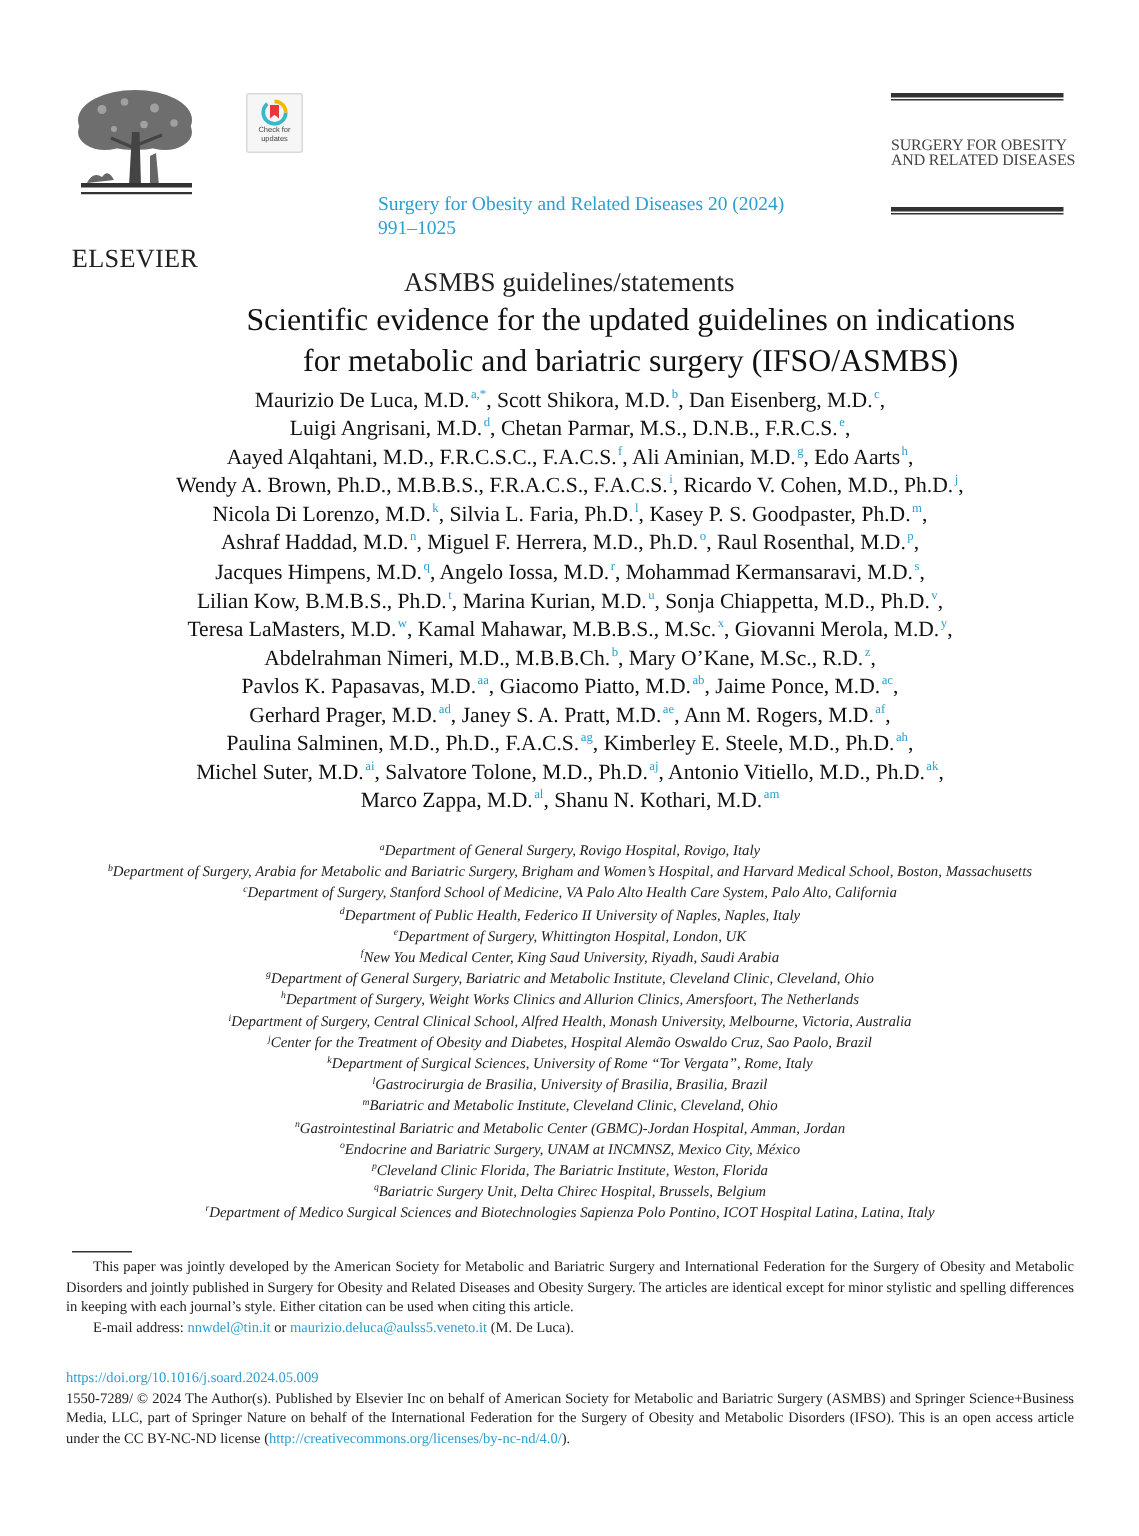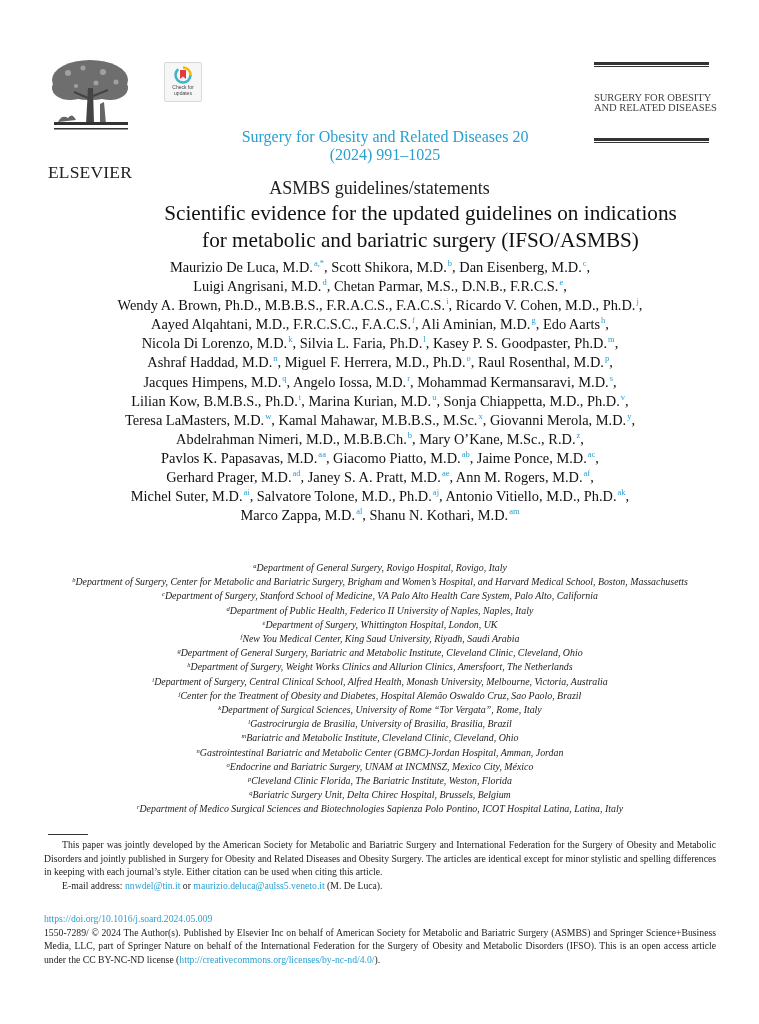--- a/index.html
+++ b/index.html
@@ -11,21 +11,21 @@
     
     .elsevier-logo { left: 38px; top: 58px; width: 104px; height: 100px; }
     .tree { position: absolute; left: 10px; top: 0; width: 84px; height: 78px; }
     .elsevier-word { position: absolute; left: 0; top: 80px; width: 104px; text-align: center;
       font-size: 17.5px; letter-spacing: 0.2px; color: #222; margin-top: 24px; }
     .crossmark { left: 164px; top: 62px; width: 36px; height: 38px; border: 1px solid #d9d9d9;
       background: #f6f6f6; border-radius: 2px; }
     .crossmark svg { position: absolute; left: 9px; top: 3px; }
     .crossmark .cm-text { position: absolute; left: 0; top: 22px; width: 36px; text-align: center;
       font-family: "Liberation Sans", sans-serif; font-size: 5px; line-height: 5.5px; color: #444; }
-    .journal-line { left: 240px; top: 128px; width: 290px; text-align: center; font-size: 16px; color: #2a9fd0; }
+    .journal-line { left: 252px; top: 128px; width: 290px; text-align: left; font-size: 13px; color: #2a9fd0; }
     .brand-box { left: 594px; top: 62px; width: 135px; height: 90px; }
     .brand-rule { position: absolute; left: 0; width: 115px; height: 5px; border-top: 3px solid #333; border-bottom: 1px solid #333; box-sizing: border-box; }
     .brand-rule.top { top: 0; }
     .brand-rule.bot { top: 76px; }
     .brand-text { position: absolute; left: 0; top: 31px; font-size: 10.6px; line-height: 9.6px; color: #444; letter-spacing: -0.1px; }
     
     .section-label { left: 0; top: 178px; width: 759px; text-align: center; font-size: 18px; color: #222; }
     .title { left: 0; top: 200px; width: 759px; text-align: center; font-size: 21.2px; line-height: 27px; color: #111; padding-left: 41px; }
     .authors { left: 40px; top: 258px; width: 680px; text-align: center; font-size: 14.4px; line-height: 19.1px; color: #111; }
     .authors sup { color: #2a9fd0; font-size: 8.5px; vertical-align: 6px; line-height: 0; margin-left: 1px; }
@@ -94,37 +94,38 @@
 
 <div class="abs section-label">ASMBS guidelines/statements</div>
 <div class="abs title">
   <div>Scientific evidence for the updated guidelines on indications</div>
   <div>for metabolic and bariatric surgery (IFSO/ASMBS)</div>
 </div>
 
 <div class="abs authors" id="authors">
     <div><span>Maurizio De Luca, M.D.</span><sup>a,*</sup>, <span>Scott Shikora, M.D.</span><sup>b</sup>, <span>Dan Eisenberg, M.D.</span><sup>c</sup>,</div>
     <div><span>Luigi Angrisani, M.D.</span><sup>d</sup>, <span>Chetan Parmar, M.S., D.N.B., F.R.C.S.</span><sup>e</sup>,</div>
+    <div><span>Aayed Alqahtani, M.D., F.R.C.S.C., F.A.C.S.</span><sup>f</sup>, <span>Ali Aminian, M.D.</span><sup>g</sup>, <span>Edo Aarts</span><sup>h</sup>,</div>
     <div><span>Wendy A. Brown, Ph.D., M.B.B.S., F.R.A.C.S., F.A.C.S.</span><sup>i</sup>, <span>Ricardo V. Cohen, M.D., Ph.D.</span><sup>j</sup>,</div>
-    <div><span>Aayed Alqahtani, M.D., F.R.C.S.C., F.A.C.S.</span><sup>f</sup>, <span>Ali Aminian, M.D.</span><sup>g</sup>, <span>Edo Aarts</span><sup>h</sup>,</div>
     <div><span>Nicola Di Lorenzo, M.D.</span><sup>k</sup>, <span>Silvia L. Faria, Ph.D.</span><sup>l</sup>, <span>Kasey P. S. Goodpaster, Ph.D.</span><sup>m</sup>,</div>
     <div><span>Ashraf Haddad, M.D.</span><sup>n</sup>, <span>Miguel F. Herrera, M.D., Ph.D.</span><sup>o</sup>, <span>Raul Rosenthal, M.D.</span><sup>p</sup>,</div>
     <div><span>Jacques Himpens, M.D.</span><sup>q</sup>, <span>Angelo Iossa, M.D.</span><sup>r</sup>, <span>Mohammad Kermansaravi, M.D.</span><sup>s</sup>,</div>
     <div><span>Lilian Kow, B.M.B.S., Ph.D.</span><sup>t</sup>, <span>Marina Kurian, M.D.</span><sup>u</sup>, <span>Sonja Chiappetta, M.D., Ph.D.</span><sup>v</sup>,</div>
     <div><span>Teresa LaMasters, M.D.</span><sup>w</sup>, <span>Kamal Mahawar, M.B.B.S., M.Sc.</span><sup>x</sup>, <span>Giovanni Merola, M.D.</span><sup>y</sup>,</div>
     <div><span>Abdelrahman Nimeri, M.D., M.B.B.Ch.</span><sup>b</sup>, <span>Mary O’Kane, M.Sc., R.D.</span><sup>z</sup>,</div>
     <div><span>Pavlos K. Papasavas, M.D.</span><sup>aa</sup>, <span>Giacomo Piatto, M.D.</span><sup>ab</sup>, <span>Jaime Ponce, M.D.</span><sup>ac</sup>,</div>
     <div><span>Gerhard Prager, M.D.</span><sup>ad</sup>, <span>Janey S. A. Pratt, M.D.</span><sup>ae</sup>, <span>Ann M. Rogers, M.D.</span><sup>af</sup>,</div>
+    <div><span>Paulina Salminen, M.D., Ph.D., F.A.C.S.</span><sup>ag</sup>, <span>Kimberley E. Steele, M.D., Ph.D.</span><sup>ah</sup>,</div>
     <div><span>Michel Suter, M.D.</span><sup>ai</sup>, <span>Salvatore Tolone, M.D., Ph.D.</span><sup>aj</sup>, <span>Antonio Vitiello, M.D., Ph.D.</span><sup>ak</sup>,</div>
     <div><span>Marco Zappa, M.D.</span><sup>al</sup>, <span>Shanu N. Kothari, M.D.</span><sup>am</sup></div>
   </div>
 
 <div class="abs affils" id="affils">
     <div><sup>a</sup><span>Department of General Surgery, Rovigo Hospital, Rovigo, Italy</span></div>
-    <div><sup>b</sup><span>Department of Surgery, Center for Metabolic and Bariatric Surgery, Brigham and Women’s Hospital, and Harvard Medical School, Boston, Massachusetts</span></div>
+    <div><sup>b</sup><span>Department of Surgery, Arabia for Metabolic and Bariatric Surgery, Brigham and Women’s Hospital, and Harvard Medical School, Boston, Massachusetts</span></div>
     <div><sup>c</sup><span>Department of Surgery, Stanford School of Medicine, VA Palo Alto Health Care System, Palo Alto, California</span></div>
     <div><sup>d</sup><span>Department of Public Health, Federico II University of Naples, Naples, Italy</span></div>
     <div><sup>e</sup><span>Department of Surgery, Whittington Hospital, London, UK</span></div>
     <div><sup>f</sup><span>New You Medical Center, King Saud University, Riyadh, Saudi Arabia</span></div>
     <div><sup>g</sup><span>Department of General Surgery, Bariatric and Metabolic Institute, Cleveland Clinic, Cleveland, Ohio</span></div>
     <div><sup>h</sup><span>Department of Surgery, Weight Works Clinics and Allurion Clinics, Amersfoort, The Netherlands</span></div>
     <div><sup>i</sup><span>Department of Surgery, Central Clinical School, Alfred Health, Monash University, Melbourne, Victoria, Australia</span></div>
     <div><sup>j</sup><span>Center for the Treatment of Obesity and Diabetes, Hospital Alemão Oswaldo Cruz, Sao Paolo, Brazil</span></div>
     <div><sup>k</sup><span>Department of Surgical Sciences, University of Rome “Tor Vergata”, Rome, Italy</span></div>
     <div><sup>l</sup><span>Gastrocirurgia de Brasilia, University of Brasilia, Brasilia, Brazil</span></div>

